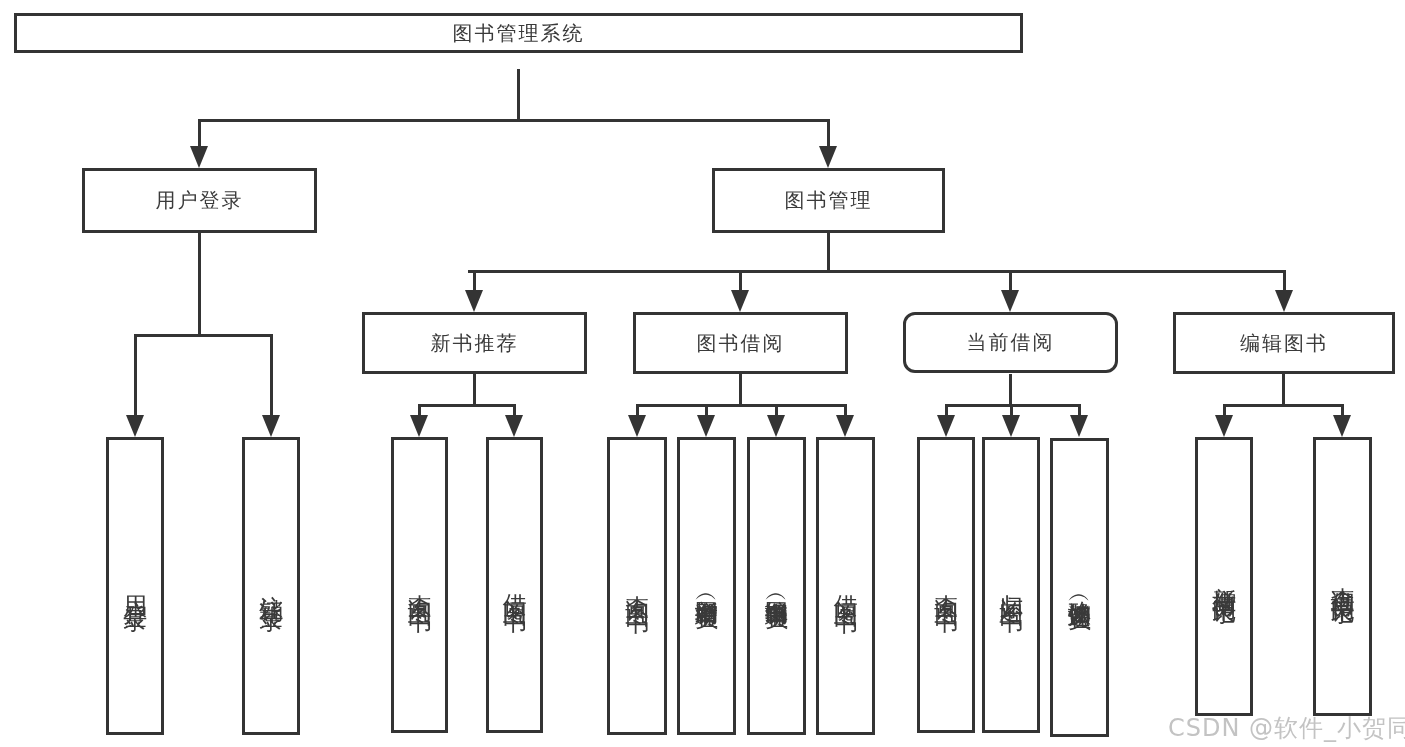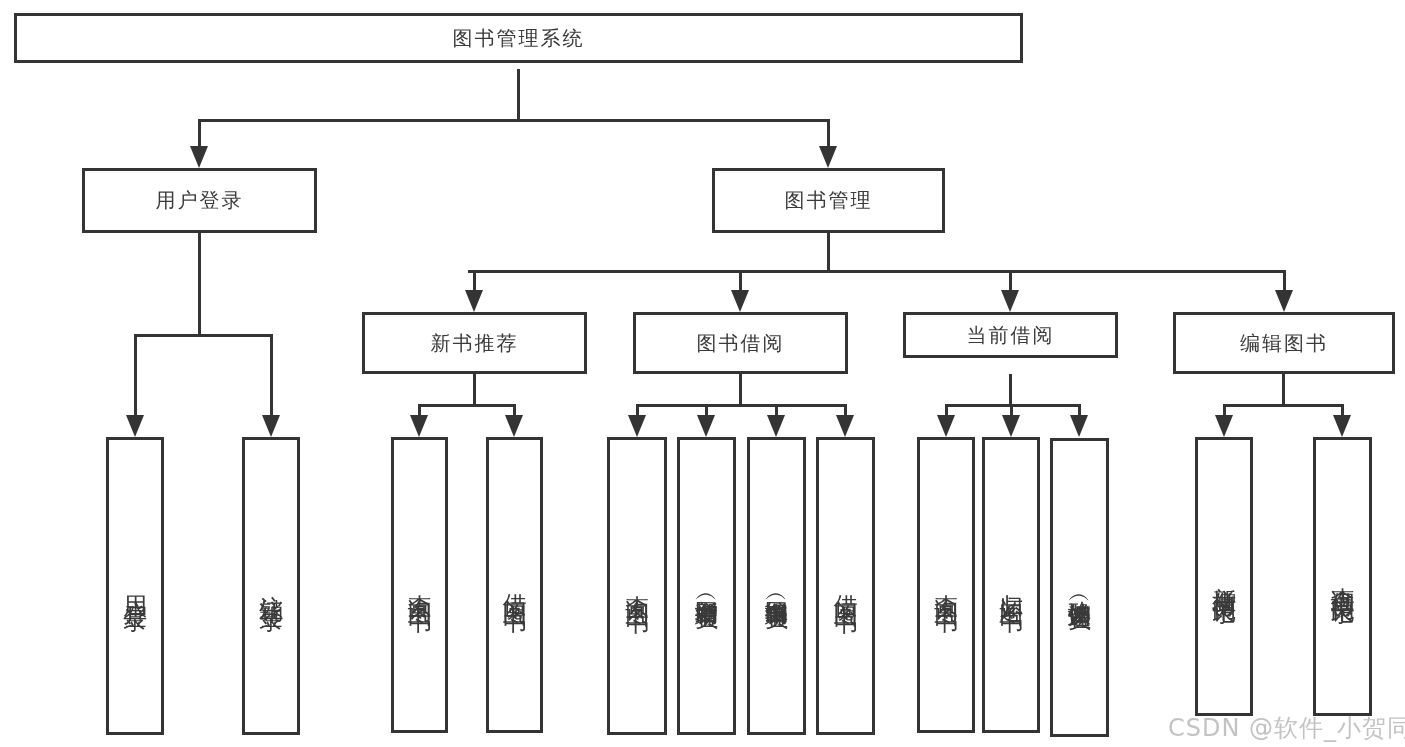--- a/index.html
+++ b/index.html
@@ -89,41 +89,41 @@
   <div class="vline" style="left:1078px;top:404px;height:12px;"></div>
   <div class="ahead" style="left:1070px;top:415px;"></div>
 
   <div class="vline" style="left:1282px;top:374px;height:32px;"></div>
   <div class="hline" style="left:1223px;top:404px;width:121px;"></div>
   <div class="vline" style="left:1223px;top:404px;height:12px;"></div>
   <div class="ahead" style="left:1215px;top:415px;"></div>
   <div class="vline" style="left:1341px;top:404px;height:12px;"></div>
   <div class="ahead" style="left:1333px;top:415px;"></div>
 
-  <div class="node" style="left:14px;top:13px;width:1009px;height:50px;">
+  <div class="node" style="left:14px;top:13px;width:1009px;height:40px;">
     <span>图书管理系统</span>
   </div>
 
   <div class="node" style="left:82px;top:168px;width:235px;height:65px;">
     <span>用户登录</span>
   </div>
 
   <div class="node" style="left:362px;top:312px;width:225px;height:62px;">
     <span>新书推荐</span>
   </div>
 
   <div class="node" style="left:712px;top:168px;width:233px;height:65px;">
     <span>图书管理</span>
   </div>
 
   <div class="node" style="left:633px;top:312px;width:215px;height:62px;">
     <span>图书借阅</span>
   </div>
 
-  <div class="node" style="left:903px;top:312px;width:215px;height:46px;">
+  <div class="node" style="left:903px;top:312px;width:215px;height:61px;border-radius:12px;">
     <span>当前借阅</span>
   </div>
 
   <div class="node" style="left:1173px;top:312px;width:222px;height:62px;">
     <span>编辑图书</span>
   </div>
 
   <div class="node leaf" style="left:106px;top:437px;width:58px;height:298px;">
     <span class="vtext">用户登录</span>
   </div>

